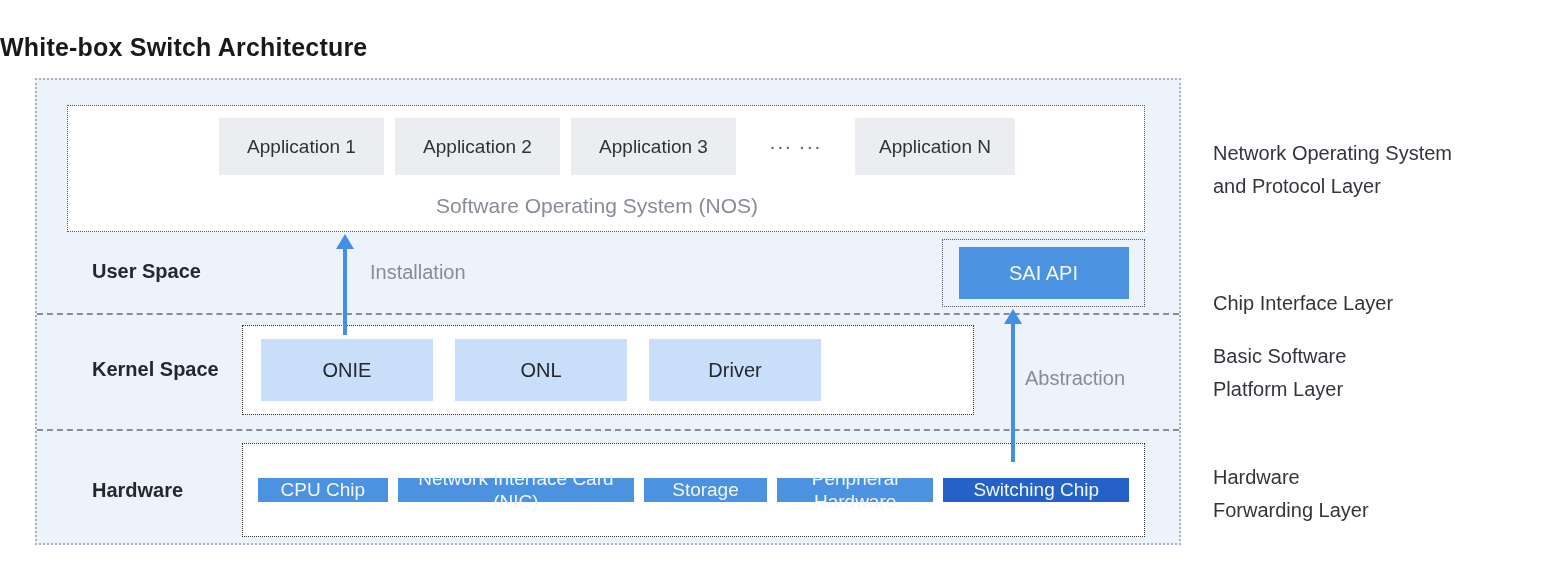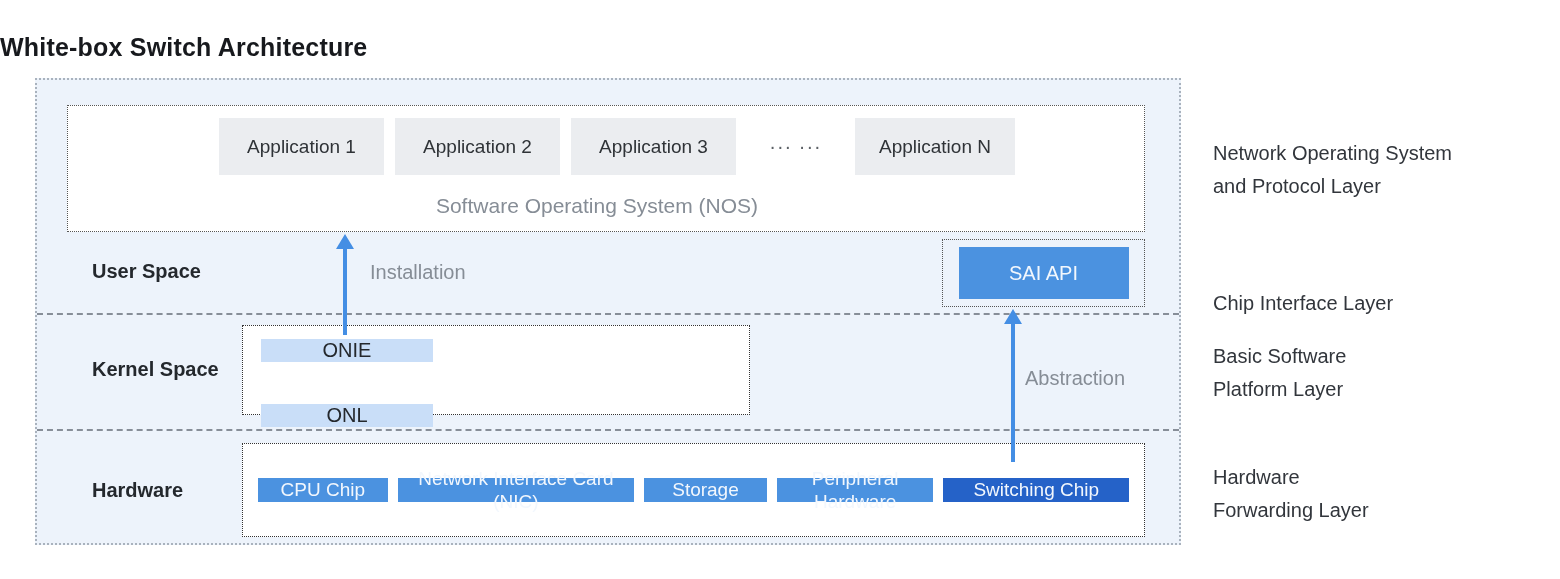--- a/index.html
+++ b/index.html
@@ -36,23 +36,23 @@
     border:1px dotted #555; display:flex; align-items:center; justify-content:center; }
   .sai-box { width:170px; height:52px; background:#4b92e0; color:#f2f7fd; font-size:20px;
     display:flex; align-items:center; justify-content:center; }
 
   
   .divider { position:absolute; left:0; width:100%; border-top:2px dashed #878e98; }
   .divider-1 { top:233px; }
   .divider-2 { top:349px; }
 
   
-  .kernel-box { position:absolute; left:205px; top:245px; width:508px; height:90px;
+  .kernel-box { position:absolute; left:205px; top:245px; width:732px; height:90px;
     background:#ffffff; border:1px dotted #333; padding:13px 18px;
-    display:flex; gap:42px;flex-direction:column; }
+    display:flex; gap:22px; }
   .kernel-item { width:172px; background:#c9def8; color:#24282d; font-size:20px;
     display:flex; align-items:center; justify-content:center; }
 
   
   .hw-box { position:absolute; left:205px; top:363px; width:903px; height:94px;
     background:#ffffff; border:1px dotted #333; padding:34px 15px;
     display:flex; gap:10px; }
   .hw-item { background:#4b92e0; color:#f2f7fd; font-size:19px; line-height:1.22;
     display:flex; align-items:center; justify-content:center; text-align:center; }
   .hw-cpu { width:130px; } .hw-nic { width:237px; } .hw-storage { width:123px; }

